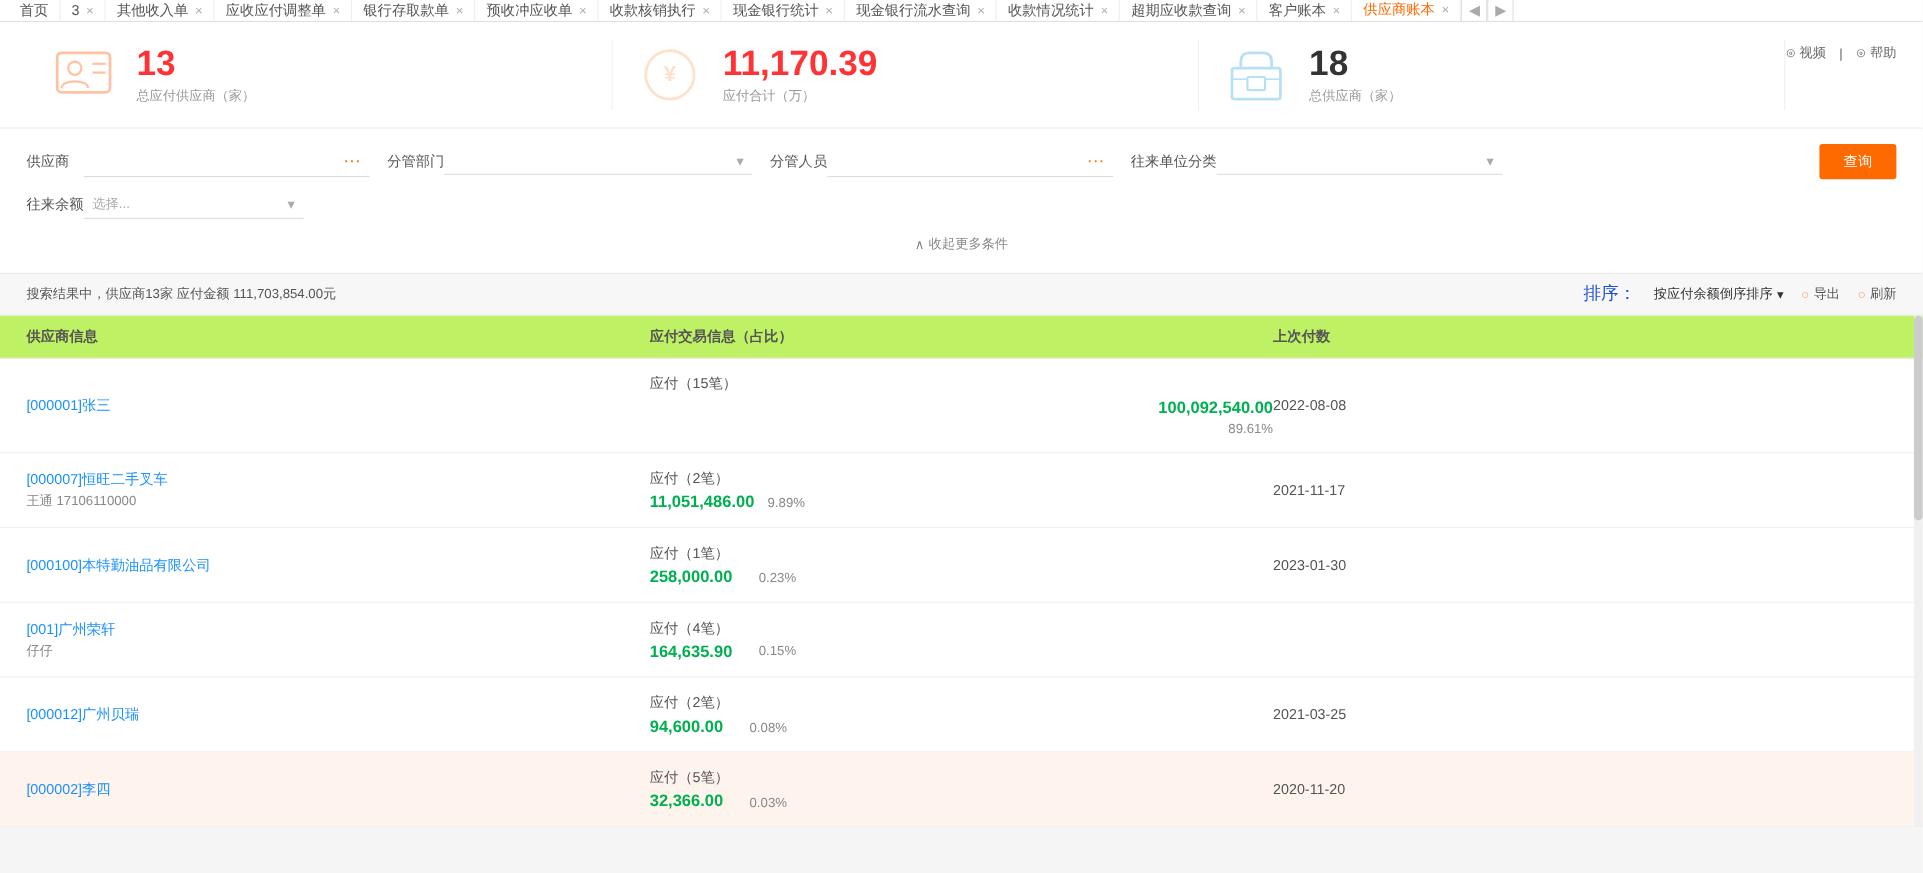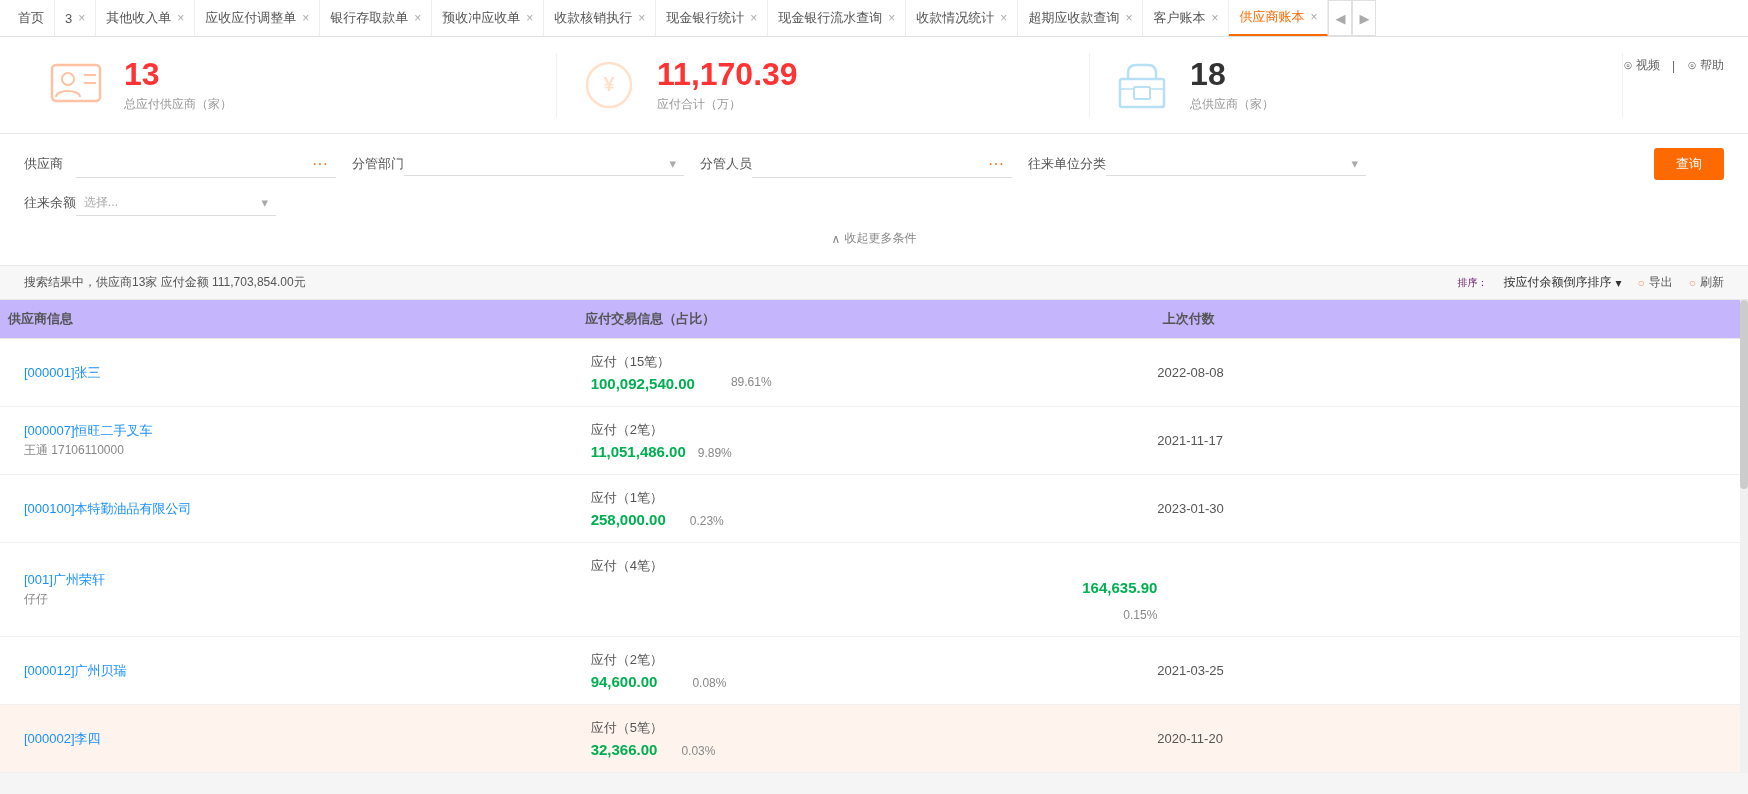--- a/index.html
+++ b/index.html
@@ -4,21 +4,21 @@
   <style>
     * { margin: 0; padding: 0; box-sizing: border-box; }
     body { font-family: 'Microsoft YaHei', Arial, sans-serif; font-size: 13px; background: #f5f5f5; color: #333; width: 1748px; overflow-x: hidden; }
 
     
     .top-nav {
       display: flex;
       align-items: center;
       background: #fff;
       border-bottom: 1px solid #e0e0e0;
-      height: 37px;
+      height: 20px;
       padding: 0 8px;
       overflow: hidden;
       flex-wrap: nowrap;
     }
     .nav-tab {
       display: flex;
       align-items: center;
       padding: 0 10px;
       height: 36px;
       font-size: 13px;
@@ -176,21 +176,21 @@
       border-bottom: 1px solid #e8e8e8;
       font-size: 12px;
       color: #555;
     }
     .results-bar .actions {
       margin-left: auto;
       display: flex;
       align-items: center;
       gap: 16px;
     }
-    .sort-label { color: #701a75; font-size: 10px; }
+    .sort-label { color: #1d4ed8; font-size: 16px; }
     .sort-select {
       display: flex;
       align-items: center;
       gap: 4px;
       color: #333;
       font-size: 12px;
       cursor: pointer;
     }
     .action-btn {
       display: flex;
@@ -202,22 +202,22 @@
     }
 
     
     .table-container {
       background: #fff;
       margin: 0;
     }
     .table-header {
       display: grid;
       grid-template-columns: 1fr 1fr 1fr;
-      padding: 10px 8px;
-      background: #c4b5fd;
+      padding: 10px 24px;
+      background: #bef264;
       border-bottom: 1px solid #e8e8e8;
       font-size: 13px;
       font-weight: bold;
       color: #555;
     }
     .table-row {
       display: grid;
       grid-template-columns: 1fr 1fr 1fr;
       padding: 14px 24px;
       border-bottom: 1px solid #f0f0f0;
@@ -473,21 +473,21 @@
       <div>应付交易信息（占比）</div>
       <div>上次付数</div>
     </div>
 
     <div class="table-row">
       <div>
         <div class="supplier-link">[000001]张三</div>
       </div>
       <div>
         <div class="pay-count">应付（15笔）</div>
-        <div style="display:flex; align-items:flex-start; gap:24px;">
+        <div style="display:flex; align-items:flex-end; gap:4px;flex-direction:column;">
           <span class="pay-amount">100,092,540.00</span>
           <span class="pay-percent">89.61%</span>
         </div>
       </div>
       <div>
         <span class="last-pay">2022-08-08</span>
       </div>
     </div>
 
     <div class="table-row">
@@ -523,37 +523,37 @@
       </div>
     </div>
 
     <div class="table-row">
       <div>
         <div class="supplier-link">[001]广州荣轩</div>
         <div class="supplier-sub">仔仔</div>
       </div>
       <div>
         <div class="pay-count">应付（4笔）</div>
-        <div style="display:flex; align-items:flex-end; gap:12px;flex-direction:column;">
+        <div style="display:flex; align-items:flex-start; gap:12px;">
           <span class="pay-amount">164,635.90</span>
           <span class="pay-percent">0.15%</span>
         </div>
       </div>
       <div>
         <span class="last-pay"></span>
       </div>
     </div>
 
     <div class="table-row">
       <div>
         <div class="supplier-link">[000012]广州贝瑞</div>
       </div>
       <div>
         <div class="pay-count">应付（2笔）</div>
-        <div style="display:flex; align-items:baseline; gap:23px;">
+        <div style="display:flex; align-items:baseline; gap:12px;">
           <span class="pay-amount">94,600.00</span>
           <span class="pay-percent">0.08%</span>
         </div>
       </div>
       <div>
         <span class="last-pay">2021-03-25</span>
       </div>
     </div>
 
     <div class="table-row highlighted">

